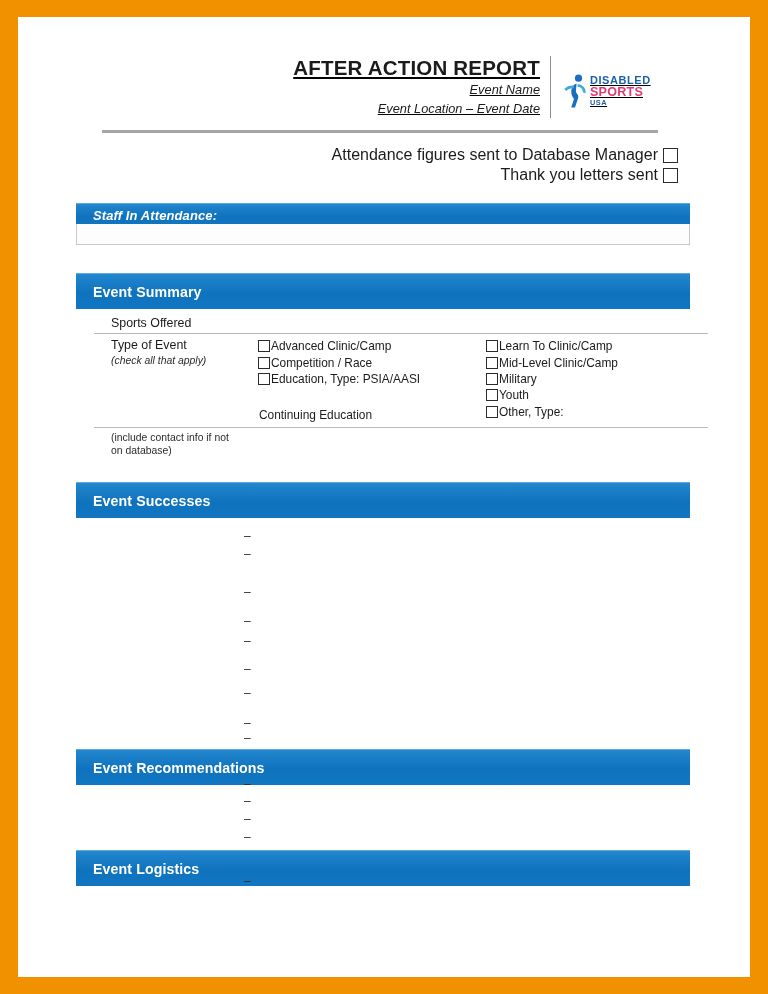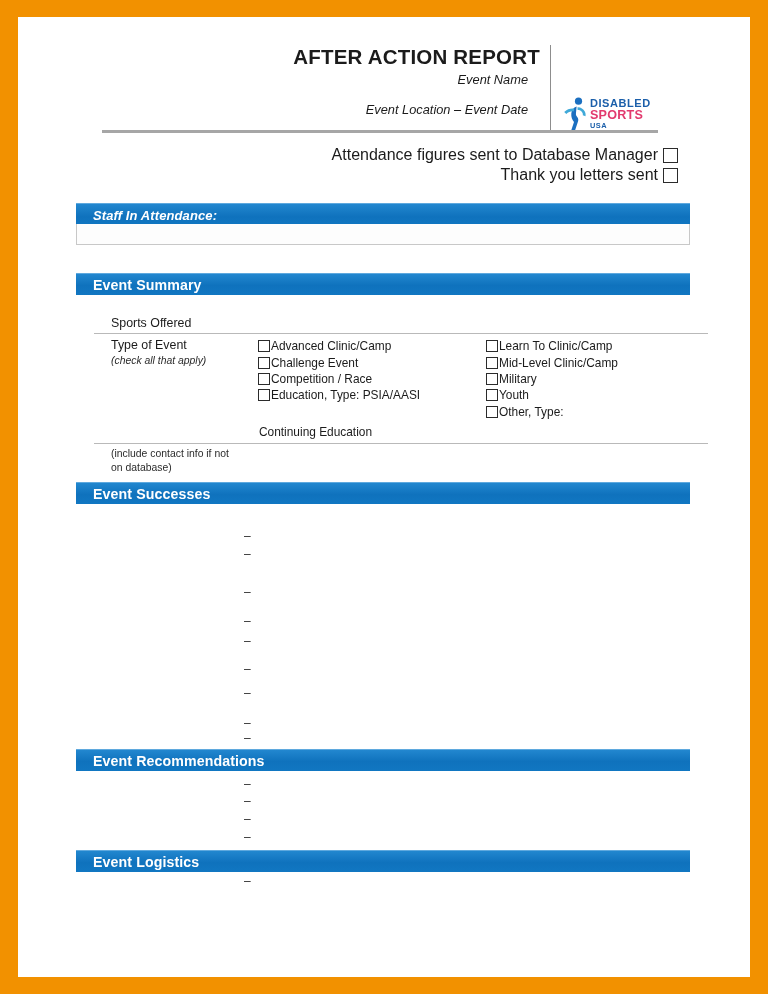--- a/index.html
+++ b/index.html
@@ -33,21 +33,22 @@
   }
 
   
   .doc-header {
     position: absolute;
     left: 84px;
     top: 25px;
     width: 556px;
     height: 90px;
     display: flex;
-    align-items: flex-end;
+    align-items: center;
+    text-decoration: underline;
   }
   .title-block {
     flex: 1 1 auto;
     text-align: right;
     padding-right: 10px;
     border-right: 1.5px solid #8d8d8d;
   }
   .doc-title {
     font-size: 20.5px;
     font-weight: bold;
@@ -55,21 +56,21 @@
     color: #1b1b1b;
     line-height: 1.15;
     margin: 0;
     white-space: nowrap;
   }
   .doc-sub1, .doc-sub2 {
     font-style: italic;
     font-size: 12.8px;
     color: #1b1b1b;
     line-height: 1.45;
-    margin: 12px;
+    margin: 0;
     white-space: nowrap;
   }
   .doc-sub1 { margin-top: 2px; }
 
   .logo-block {
     flex: 0 0 96px;
     padding-left: 11px;
     display: flex;
     align-items: flex-start;
     padding-top: 7px;
@@ -137,21 +138,21 @@
     background: #fff;
     box-sizing: border-box;
     flex: 0 0 15px;
   }
 
   
   .bluebar {
     position: absolute;
     left: 58px;
     width: 614px;
-    height: 22px;
+    height: 36px;
     background: linear-gradient(180deg, #2287cf 0%, #0f72bd 55%, #1177c2 100%);
     border-top: 1px solid #5fa9de;
     box-sizing: border-box;
     display: flex;
     align-items: center;
     color: #ffffff;
     font-size: 14.2px;
     font-weight: bold;
     padding-left: 17px;
     letter-spacing: 0.1px;
@@ -327,24 +328,20 @@
           <div class="t2">(check all that apply)</div>
         </div>
 
         <div class="cb-col">
           <div class="cb-item">
             <span class="cb-box"></span>
             <span>Advanced Clinic/Camp</span>
           </div>
           <div class="cb-item">
             <span class="cb-box"></span>
-            <span>Challenge Event</span>
-          </div>
-          <div class="cb-item">
-            <span class="cb-box"></span>
             <span>Competition / Race</span>
           </div>
           <div class="cb-item">
             <span class="cb-box"></span>
             <span>Education, Type: PSIA/AASI</span>
           </div>
           <div class="cb-item nobox">
             <span class="cb-spacer"></span>
             <span>Continuing Education</span>
           </div>

